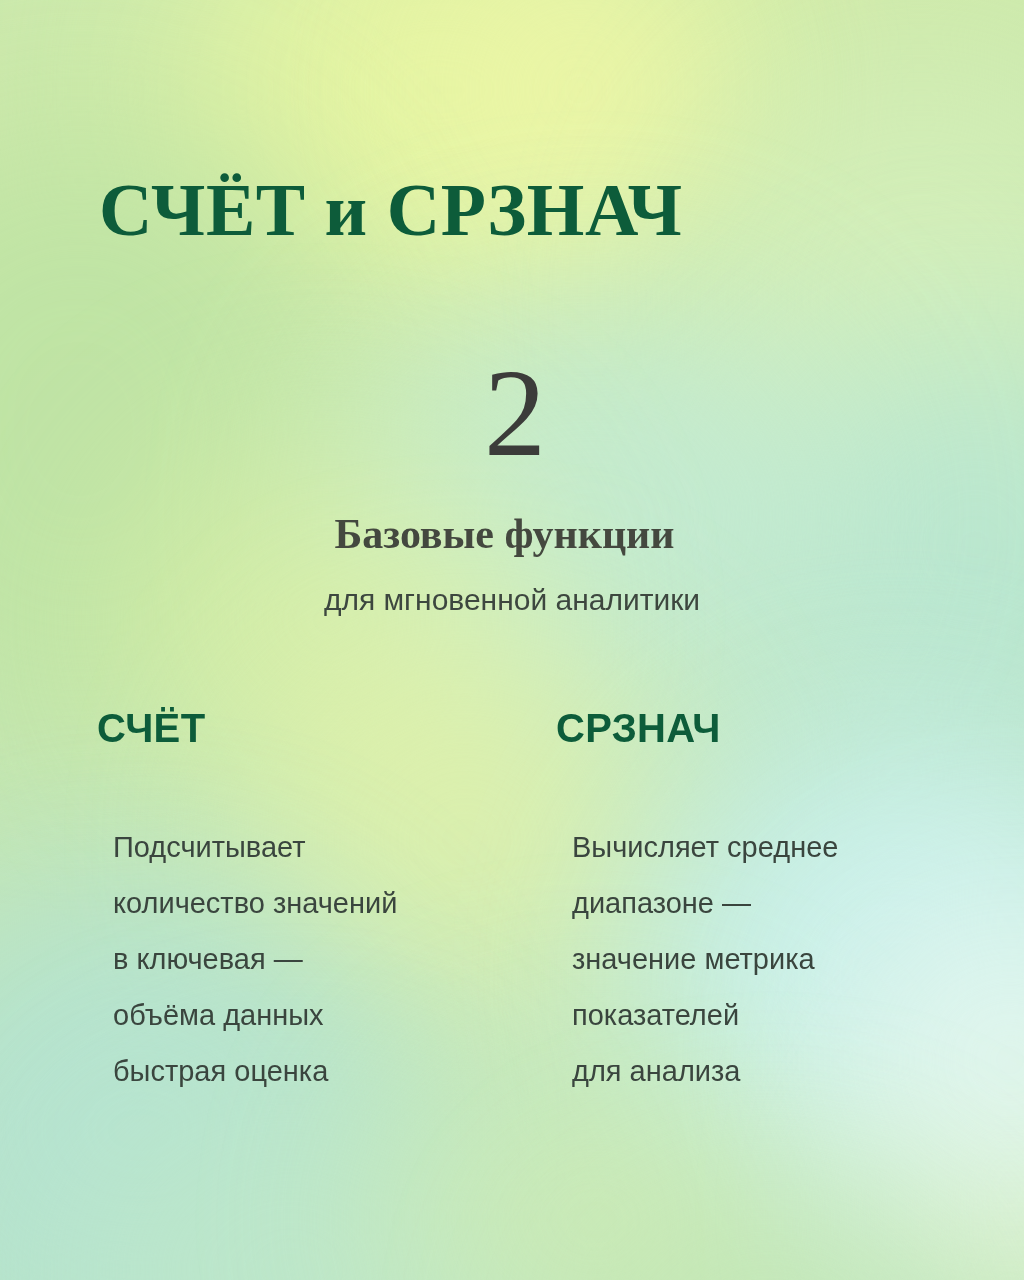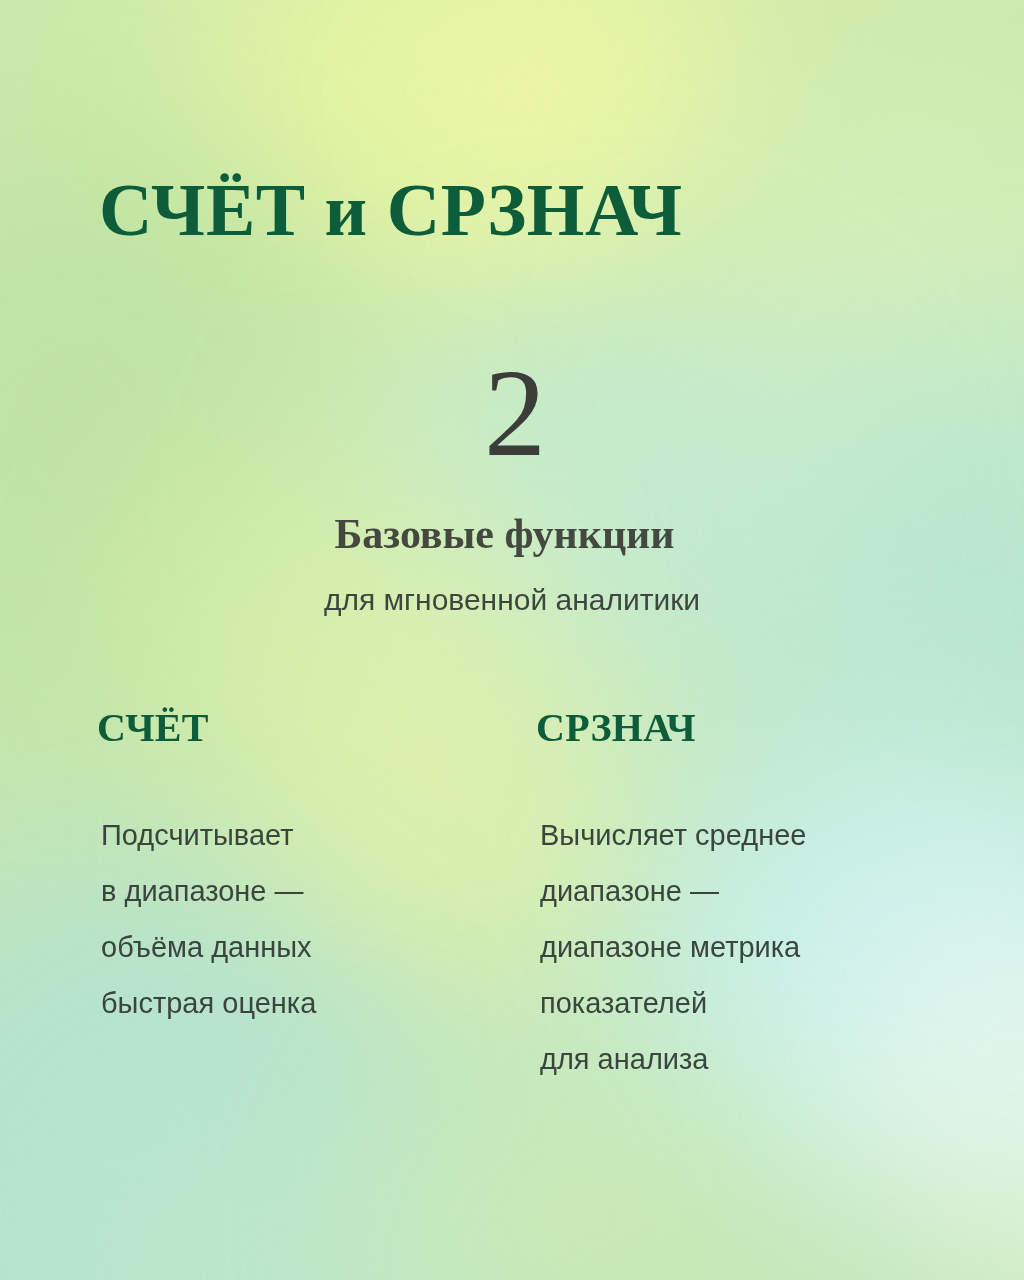--- a/index.html
+++ b/index.html
@@ -128,35 +128,35 @@
     width: 100%;
   }
 
   .col {
     position: absolute;
     top: 0;
     width: 400px;
   }
 
   .col-left  { left: 97px; }
-  .col-right { left: 536px; }
+  .col-right { left: 556px; }
 
   .col-heading {
     margin: 0;
-    font-family: Liberation Serif, serif;
+    font-family: Liberation Sans, sans-serif;
     font-weight: 700;
     font-size: 40px;
     line-height: 1.1;
     letter-spacing: 0.3px;
     color: #0d5c3a;
     white-space: nowrap;
   }
 
   .col-body {
-    margin: 4px;
+    margin: 16px;
     padding-top: 53px;
     font-family: "Liberation Sans", sans-serif;
     font-weight: 400;
     font-size: 29px;
     line-height: 56px;
     color: #3a453e;
   }
 
   .col-body .line {
     display: block;
@@ -196,32 +196,33 @@
       <div class="center-heading">Базовые функции</div>
       <div class="center-sub">для мгновенной аналитики</div>
     </div>
 
     <div class="columns">
 
       <div class="col col-left">
         <div class="col-heading">СЧЁТ</div>
         <div class="col-body">
           <span class="line">Подсчитывает</span>
-          <span class="line">в диапазоне —</span>
+          <span class="line">количество значений</span>
+          <span class="line">в ключевая —</span>
           <span class="line">объёма данных</span>
           <span class="line">быстрая оценка</span>
         </div>
       </div>
 
       <div class="col col-right">
         <div class="col-heading">СРЗНАЧ</div>
         <div class="col-body">
           <span class="line">Вычисляет среднее</span>
           <span class="line">диапазоне —</span>
-          <span class="line">диапазоне метрика</span>
+          <span class="line">значение метрика</span>
           <span class="line">показателей</span>
           <span class="line">для анализа</span>
         </div>
       </div>
 
     </div>
 
   </div>
 </div>
 

